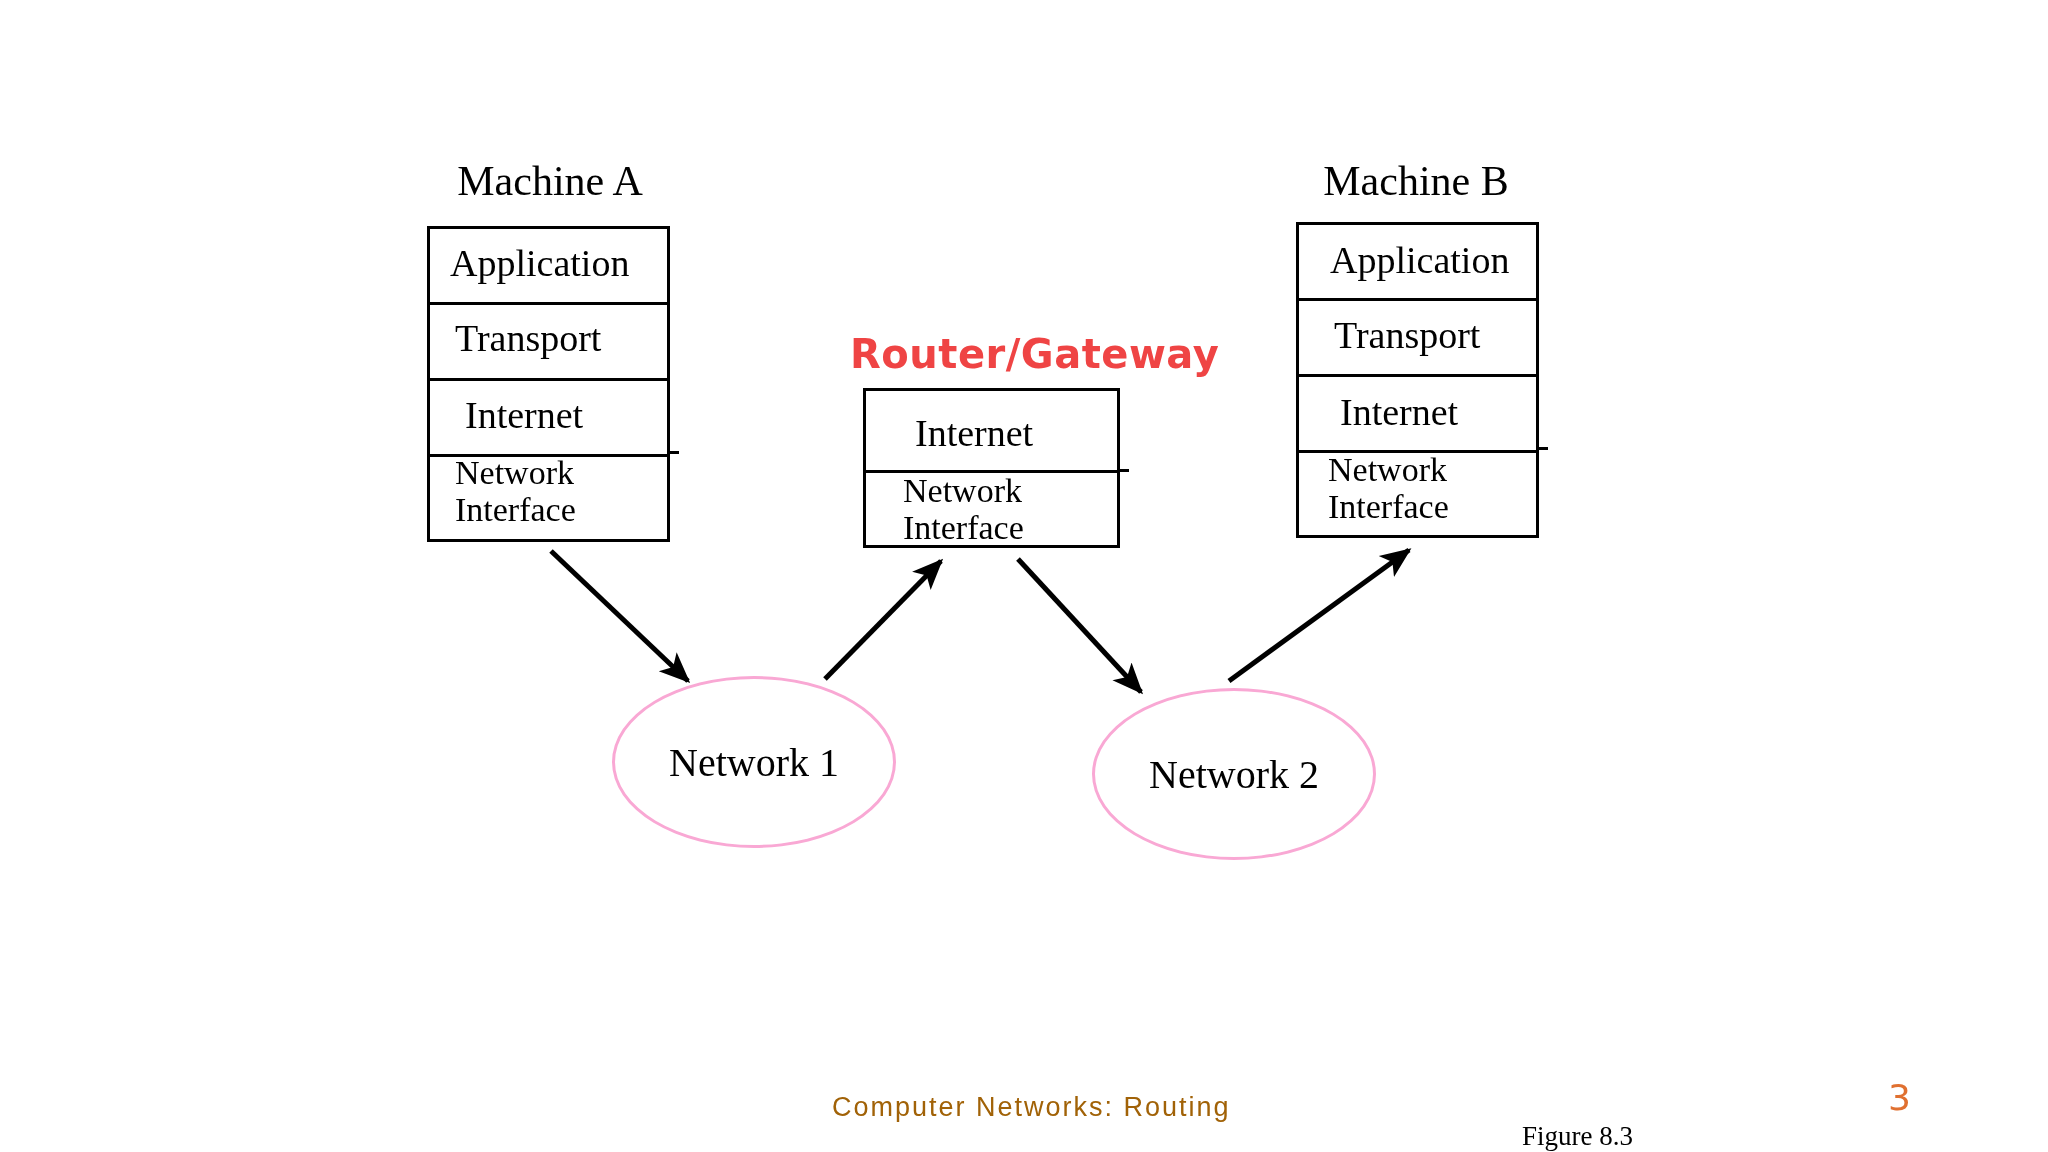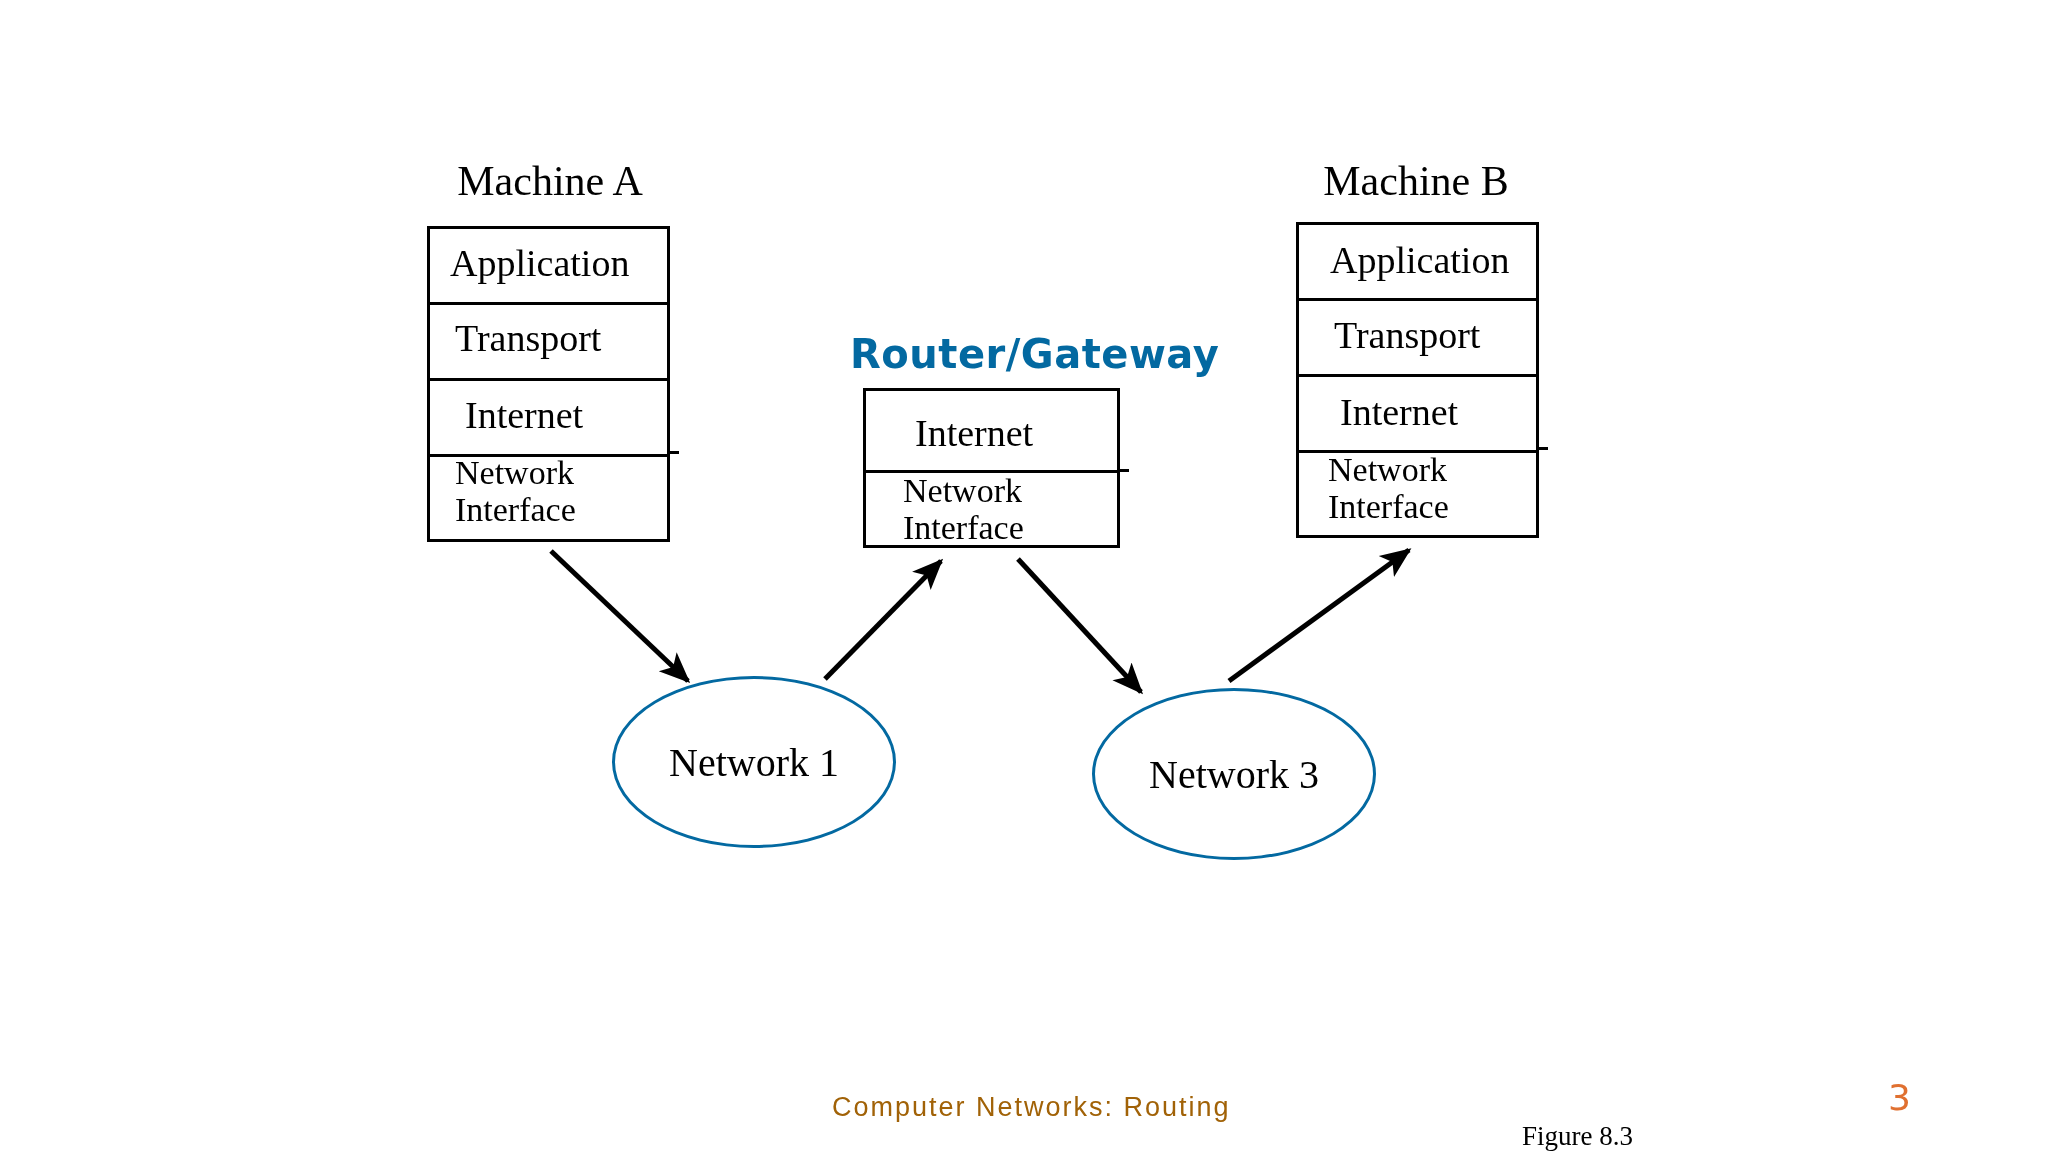--- a/index.html
+++ b/index.html
@@ -70,21 +70,21 @@
   .divider-overhang {
     position: absolute;
     height: 3px;
     background: #000000;
   }
 
   
   .ellipse {
     position: absolute;
     box-sizing: border-box;
-    border: 3px solid #0369a1;
+    border: 3px solid #f9a8d4;
     border-radius: 50%;
     background: #ffffff;
     display: flex;
     align-items: center;
     justify-content: center;
   }
   .ellipse-label {
     font-family: "Liberation Serif", "DejaVu Serif", serif;
     font-size: 40px;
     color: #000000;
@@ -154,21 +154,21 @@
     <div class="layer last" style="top:228px; height:82px;"></div>
   </div>
 
   <div class="divider-overhang" style="left:667px; top:451px; width:12px;"></div>
 
   <div class="layer-label" style="left:450px; top:243px;">Application</div>
   <div class="layer-label" style="left:455px; top:318px;">Transport</div>
   <div class="layer-label" style="left:465px; top:395px;">Internet</div>
   <div class="layer-label two-line" style="left:455px; top:455px; width:160px; font-size:34px;">Network Interface</div>
 
-  <div class="router-title" style="left:850px; top:334px; width:300px; color:#0369a1;">Router/Gateway</div>
+  <div class="router-title" style="left:850px; top:334px; width:300px; color:#ef4444;">Router/Gateway</div>
 
   <div class="stack" style="left:863px; top:388px; width:257px; height:160px;">
     <div class="layer" style="top:0px; height:82px;"></div>
     <div class="layer last" style="top:82px; height:75px;"></div>
   </div>
   <div class="divider-overhang" style="left:1117px; top:469px; width:12px;"></div>
 
   <div class="layer-label" style="left:915px; top:413px;">Internet</div>
   <div class="layer-label two-line" style="left:903px; top:473px; width:160px; font-size:34px;">Network Interface</div>
 
@@ -185,21 +185,21 @@
   <div class="layer-label" style="left:1330px; top:240px;">Application</div>
   <div class="layer-label" style="left:1334px; top:315px;">Transport</div>
   <div class="layer-label" style="left:1340px; top:392px;">Internet</div>
   <div class="layer-label two-line" style="left:1328px; top:452px; width:160px; font-size:34px;">Network Interface</div>
 
   <div class="ellipse" style="left:612px; top:676px; width:284px; height:172px;">
     <span class="ellipse-label">Network 1</span>
   </div>
 
   <div class="ellipse" style="left:1092px; top:688px; width:284px; height:172px;">
-    <span class="ellipse-label">Network 3</span>
+    <span class="ellipse-label">Network 2</span>
   </div>
 
   <div class="footer-text" style="left:832px; top:1092px;">Computer Networks: Routing</div>
 
   <div class="figure-label" style="left:1522px; top:1121px;text-align:right;">Figure 8.3</div>
 
   <div class="page-number" style="left:1888px; top:1077px; color:#e07030;">3</div>
 
 </div>
 

